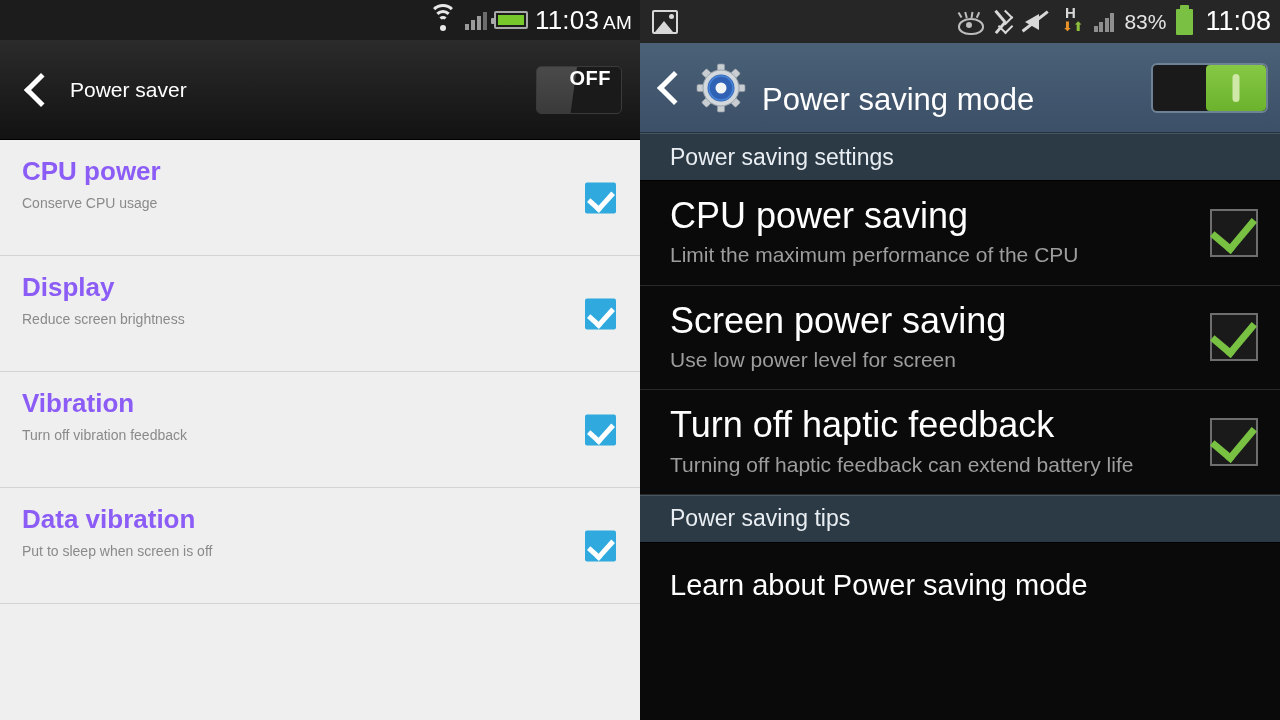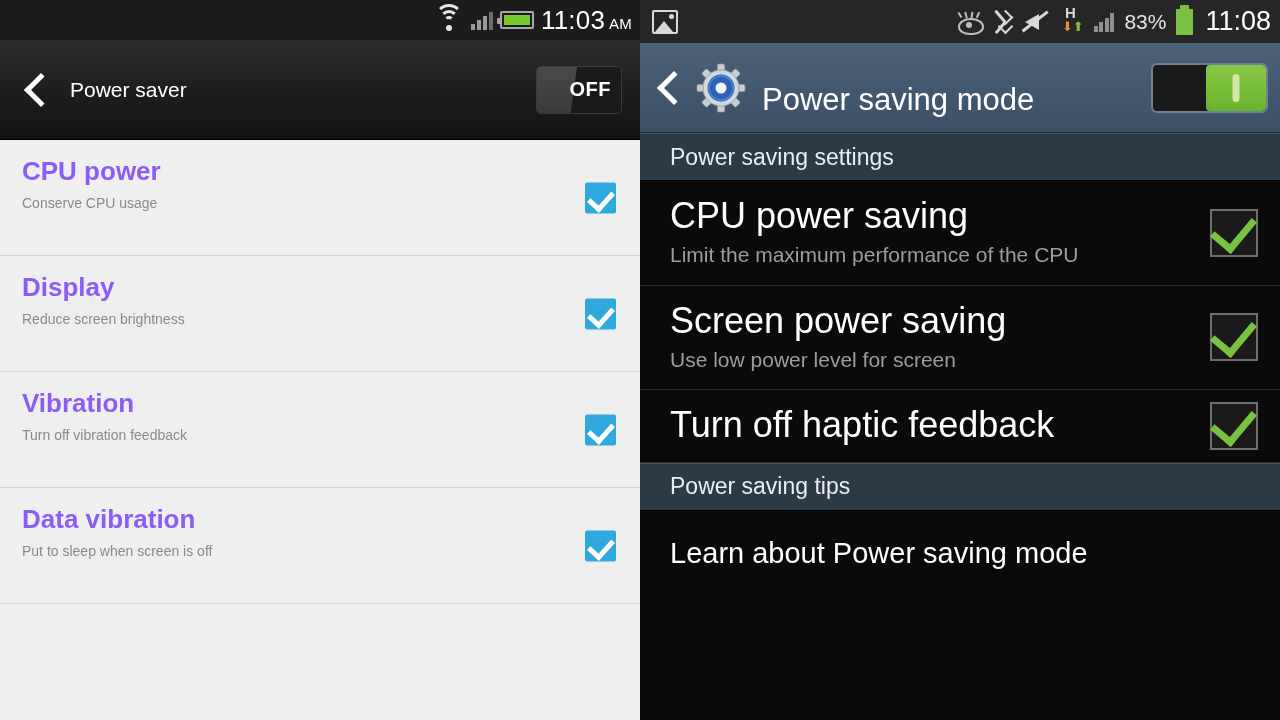--- a/index.html
+++ b/index.html
@@ -27,33 +27,33 @@
                 width:6px; height:6px; border-radius:50%; background:#e8e8e8; }
   .sig-bars { display:flex; align-items:flex-end; gap:2px; height:20px; }
   .sig-bars s { display:block; width:4px; background:#6d6d6d; }
   .sig-bars s.on { background:#9a9a9a; }
   .batt-h { width:34px; height:18px; border:2px solid #a9a9a9; border-radius:2px;
             position:relative; padding:2px; }
   .batt-h b { display:block; height:100%; width:100%; background:#77c82a; }
   .batt-h:after { content:""; position:absolute; left:-5px; top:5px;
                   width:4px; height:6px; background:#a9a9a9; border-radius:1px 0 0 1px; }
   .clk { color:#fff; font-size:26px; letter-spacing:0.2px; }
-  .clk .ampm { font-size:15px; margin-left:4px; }
+  .clk .ampm { font-size:19px; margin-left:4px; }
 
   .l-header { height:100px; background:linear-gradient(#2b2b2b,#121212);
               display:flex; align-items:center; padding:0 18px 0 22px;
               border-bottom:1px solid #000; position:relative; }
   .chev-left { width:26px; height:34px; position:relative; flex:0 0 auto; margin-right:22px; }
   .chev-left:before { content:""; position:absolute; left:7px; top:5px;
                       width:19px; height:19px; border-left:5px solid #fff;
                       border-bottom:5px solid #fff; transform:rotate(45deg); }
   .l-title { color:#fff; font-size:21px; font-weight:400; flex:1; }
   .toggle-off { width:86px; height:48px; border-radius:5px; background:#1a1a1a;
                 border:1px solid #3a3a3a; position:relative; overflow:hidden;
-                display:flex; align-items:center; justify-content:flex-end; }
+                display:flex; justify-content:flex-end; }
   .toggle-off .knob { position:absolute; left:0; top:0; height:100%; width:40px;
                       background:linear-gradient(#4a4a4a,#3a3a3a);
                       transform:skewX(-8deg); transform-origin:top left; }
   .toggle-off .lbl { position:relative; color:#fff; font-size:20px;
                      font-weight:700; letter-spacing:.5px; margin-right:10px; }
 
   .l-list { background:#efefef; }
   .l-row { position:relative; padding:17px 22px 18px 22px;
            border-bottom:1px solid #d4d4d4; min-height:116px; }
   .l-row .t { font-size:26px; font-weight:700; color:#8b5cf6; line-height:1.15; }
@@ -289,20 +289,21 @@
     </div>
 
     <div class="r-row">
       <div class="t">Screen power saving</div>
       <div class="s">Use low power level for screen</div>
       <span class="cb-dark"></span>
     </div>
 
     <div class="r-row">
       <div class="t">Turn off haptic feedback</div>
+      <div class="s">Turning off haptic feedback can extend battery life</div>
       <span class="cb-dark"></span>
     </div>
 
     <div class="sect-hdr">Power saving tips</div>
 
     <div class="r-link">Learn about Power saving mode</div>
 
   </div>
 
 </div>

